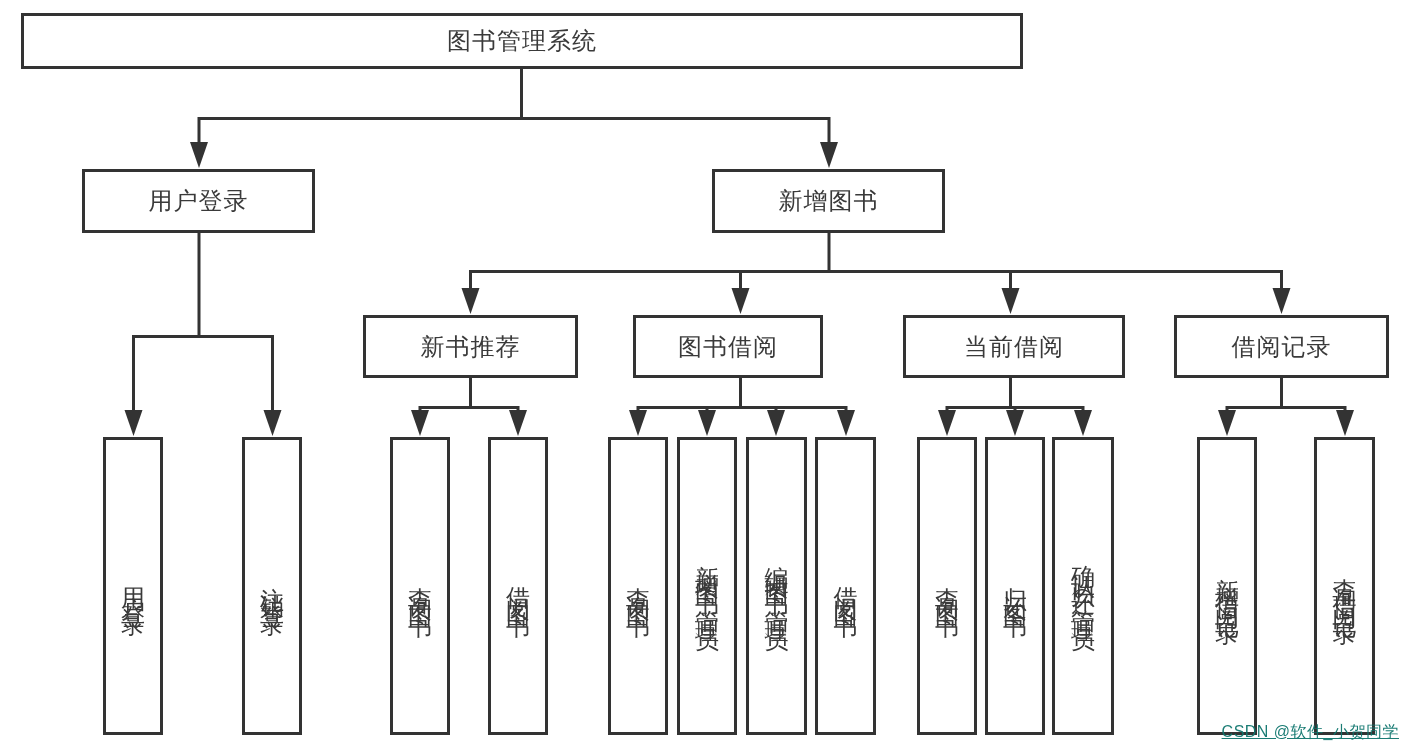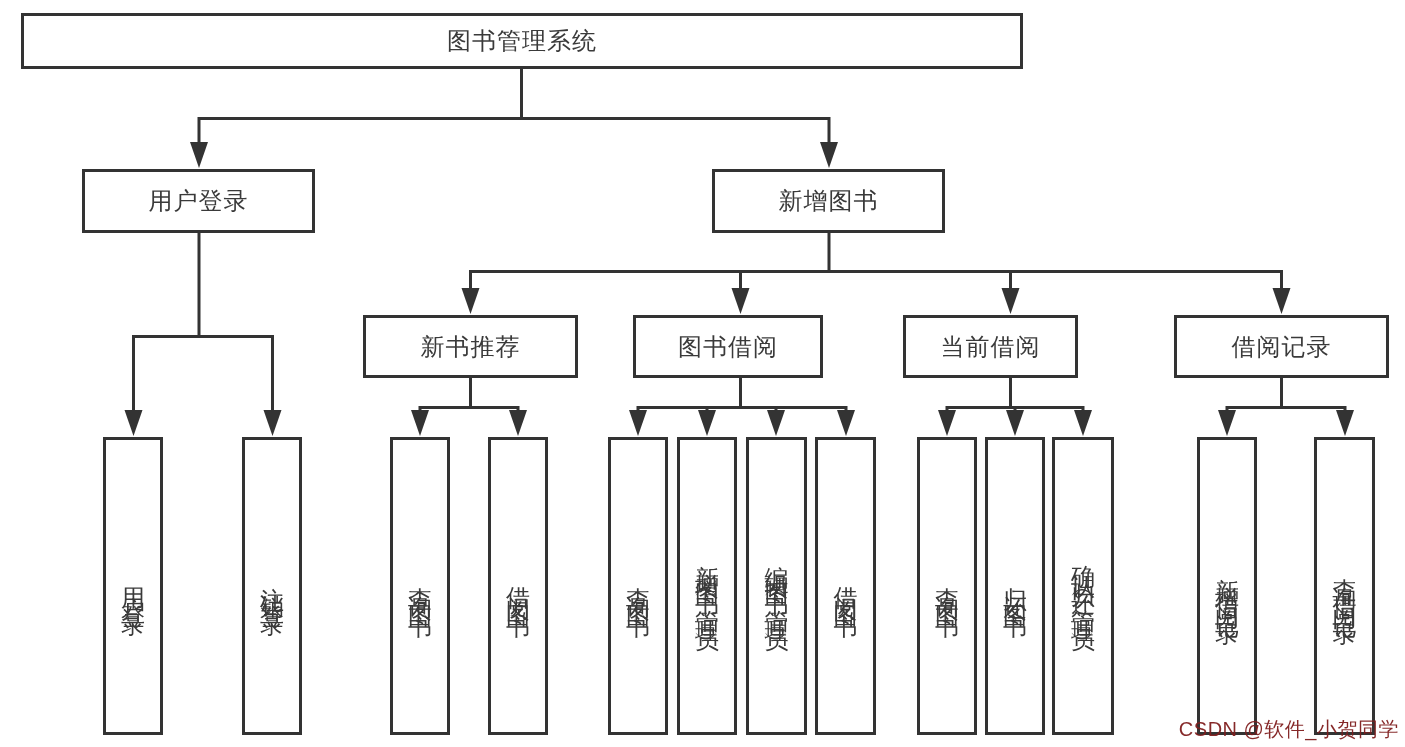--- a/index.html
+++ b/index.html
@@ -14,21 +14,21 @@
   }
   .box .lbl{
     font-size:24px;letter-spacing:1px;color:#3a3a3a;white-space:nowrap;text-align:right;
   }
   .leaf .vtext{
     writing-mode:vertical-rl;text-orientation:mixed;
     font-size:24px;letter-spacing:9px;color:#3a3a3a;line-height:1;
   }
   .watermark{
     position:absolute;right:6px;bottom:4px;z-index:3;
-    font-size:20px;letter-spacing:0.5px;color:#7f1d1d;opacity:0.95;white-space:nowrap;
+    font-size:16px;letter-spacing:0.5px;color:#0f766e;opacity:0.95;white-space:nowrap;text-decoration:underline;
   }
 </style>
 </head>
 <body>
 
 <div class="stage">
 
   <svg class="connectors" width="1405" height="747" viewBox="0 0 1405 747">
     <g stroke="#333333" stroke-width="3" fill="none">
 
@@ -86,21 +86,21 @@
   <div class="box" style="left:712px;top:169px;width:233px;height:64px">
     <span class="lbl">新增图书</span>
   </div>
 
   <div class="box" style="left:363px;top:315px;width:215px;height:63px">
     <span class="lbl">新书推荐</span>
   </div>
   <div class="box" style="left:633px;top:315px;width:190px;height:63px">
     <span class="lbl">图书借阅</span>
   </div>
-  <div class="box" style="left:903px;top:315px;width:175px;height:63px">
+  <div class="box" style="left:903px;top:315px;width:222px;height:63px">
     <span class="lbl">当前借阅</span>
   </div>
   <div class="box" style="left:1174px;top:315px;width:215px;height:63px">
     <span class="lbl">借阅记录</span>
   </div>
 
   <div class="box leaf" style="left:103px;top:437px;width:60px;height:298px">
     <span class="vtext">用户登录</span>
   </div>
   <div class="box leaf" style="left:242px;top:437px;width:60px;height:298px">

